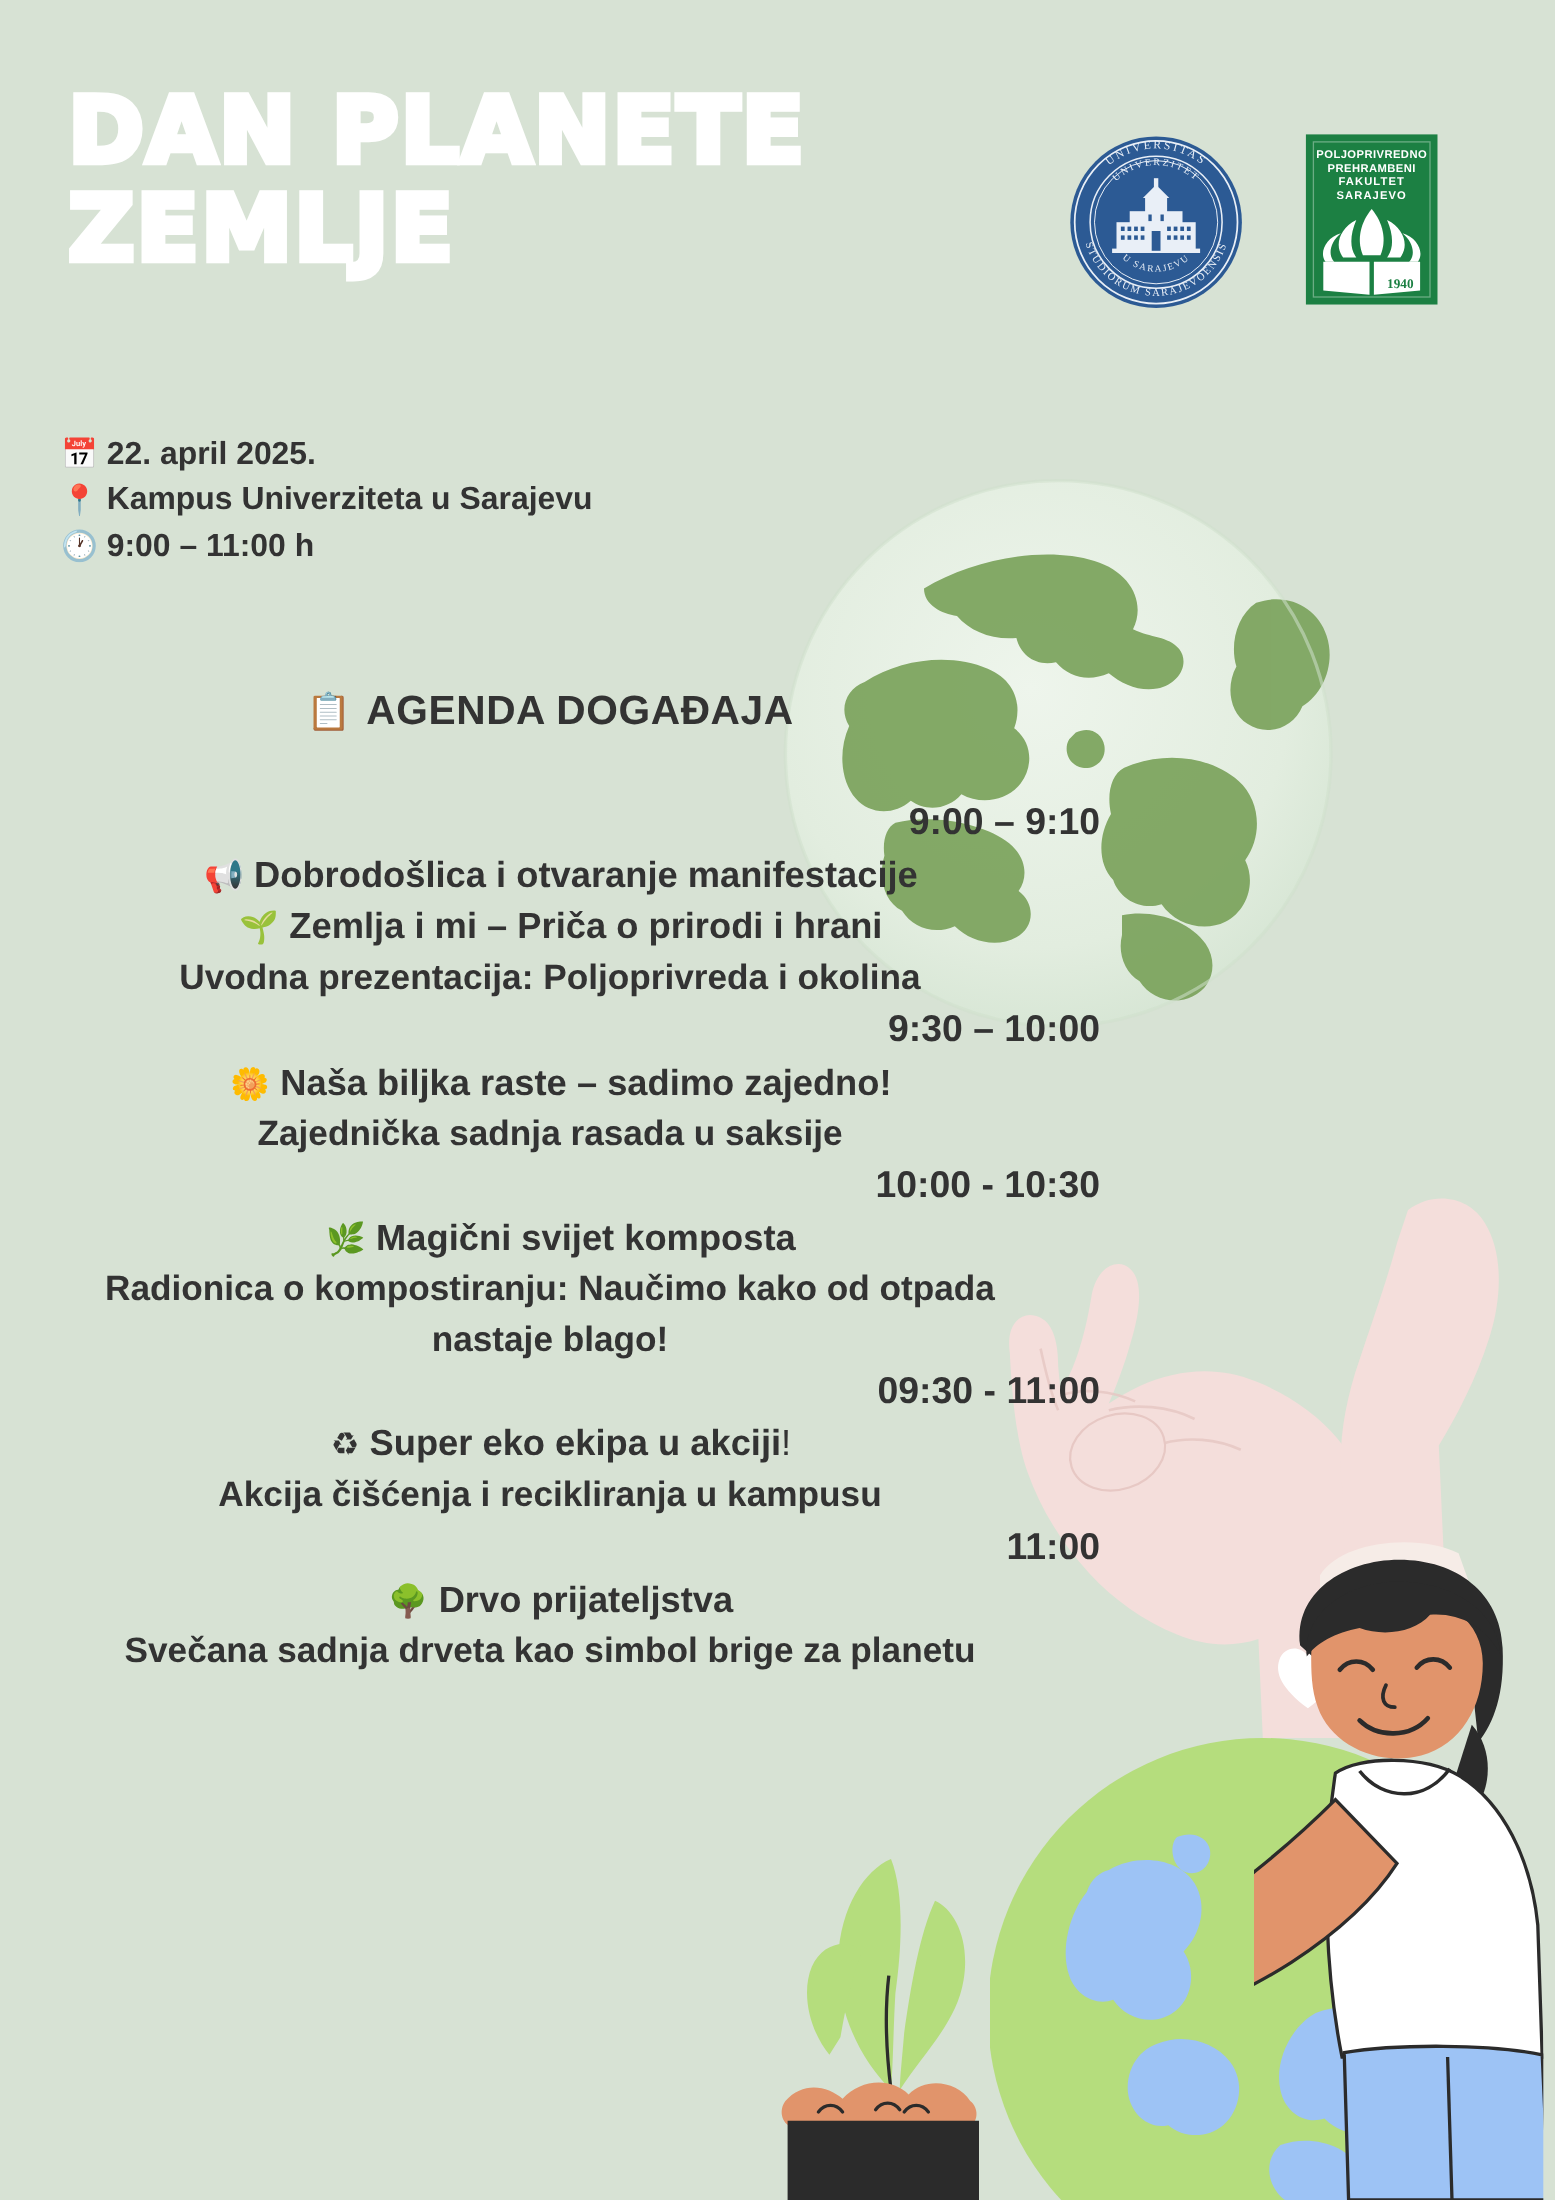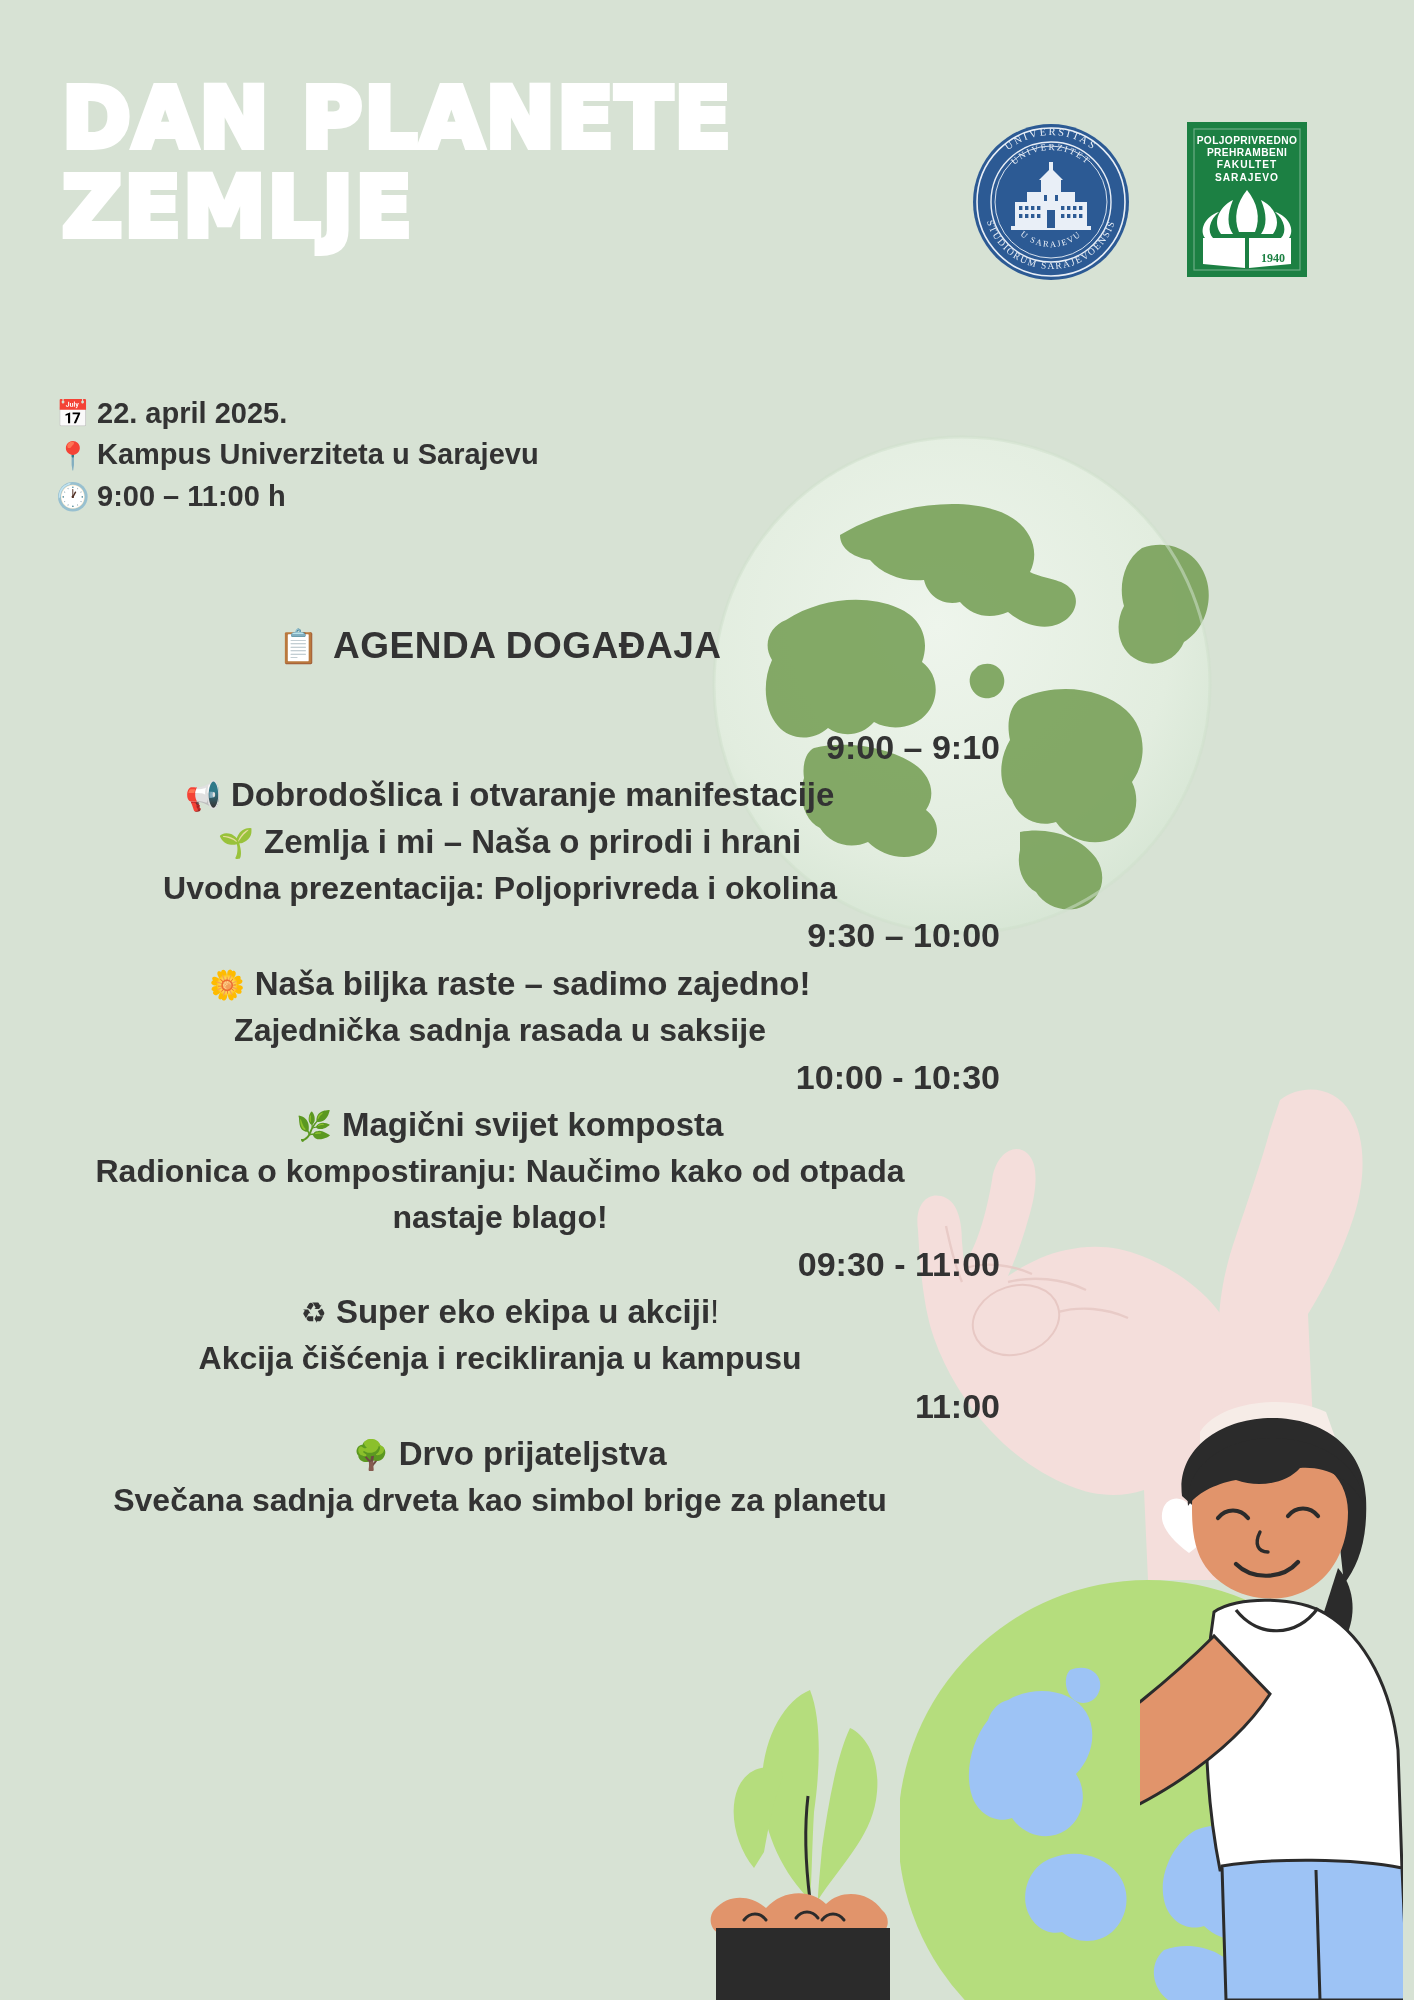--- a/index.html
+++ b/index.html
@@ -304,21 +304,21 @@
       <div class="slot-time">9:00 – 9:10</div>
       <div class="slot-title">
         <span class="emj">📢</span>
         <span>Dobrodošlica i otvaranje manifestacije</span><span class="light"></span>
       </div>
     </div>
 
     <div>
       <div class="slot-title">
         <span class="emj">🌱</span>
-        <span>Zemlja i mi – Naša o prirodi i hrani</span><span class="light"></span>
+        <span>Zemlja i mi – Priča o prirodi i hrani</span><span class="light"></span>
       </div>
       <div class="slot-desc">Uvodna prezentacija: Poljoprivreda i okolina</div>
     </div>
 
     <div>
       <div class="slot-time">9:30 – 10:00</div>
       <div class="slot-title">
         <span class="emj">🌼</span>
         <span>Naša biljka raste – sadimo zajedno!</span><span class="light"></span>
       </div>

